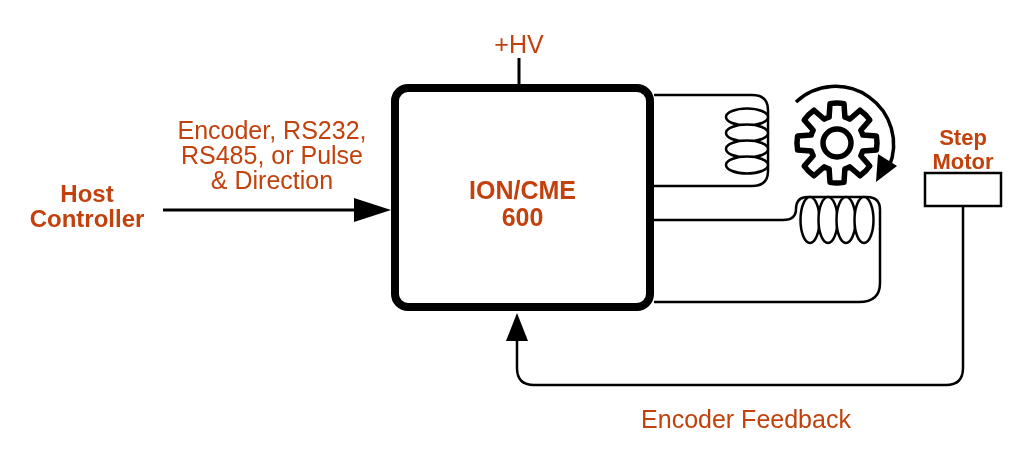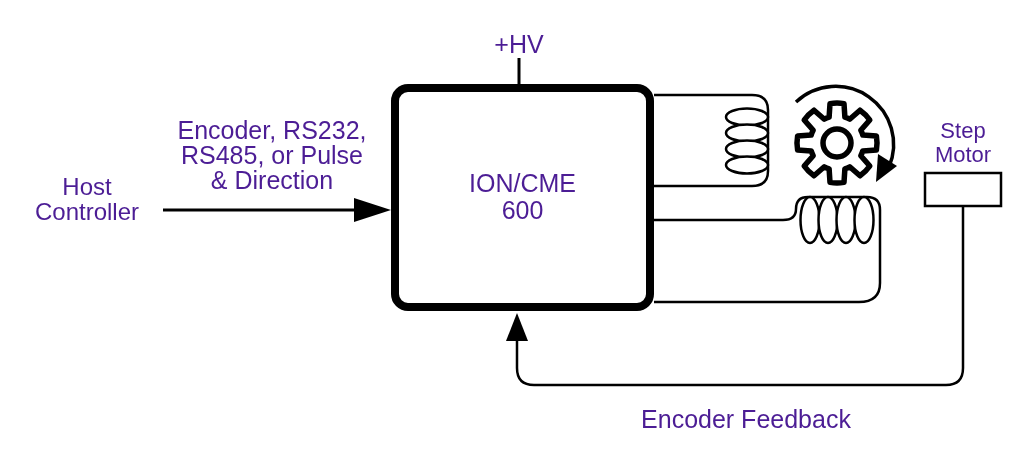--- a/index.html
+++ b/index.html
@@ -17,25 +17,25 @@
     overflow: hidden;
   }
   .art {
     position: absolute;
     top: 0;
     left: 0;
   }
   .label {
     position: absolute;
     text-align: center;
-    color: #4c1d95;
+    color: #c2410c;
     white-space: nowrap;
   }
   .label .ln { display: block; }
-  .bold { font-weight: normal; }
+  .bold { font-weight: bold; margin-top: 7px; }
   .hv-label        { left: 469px; top: 30px;  width: 100px; font-size: 25px; }
   .host-label      { left: 12px;  top: 174px; width: 150px; font-size: 24px; line-height: 25px; }
   .interface-label { left: 157px; top: 118px; width: 230px; font-size: 25px; line-height: 25px; }
   .box-label       { left: 395px; top: 170px; width: 255px; font-size: 25px; line-height: 27px; }
   .stepmotor-label { left: 913px; top: 119px; width: 100px; font-size: 22px; line-height: 24px; }
   .encoder-label   { left: 596px; top: 405px; width: 300px; font-size: 25px; text-align: center; }
 </style>
 </head>
 <body>
 

